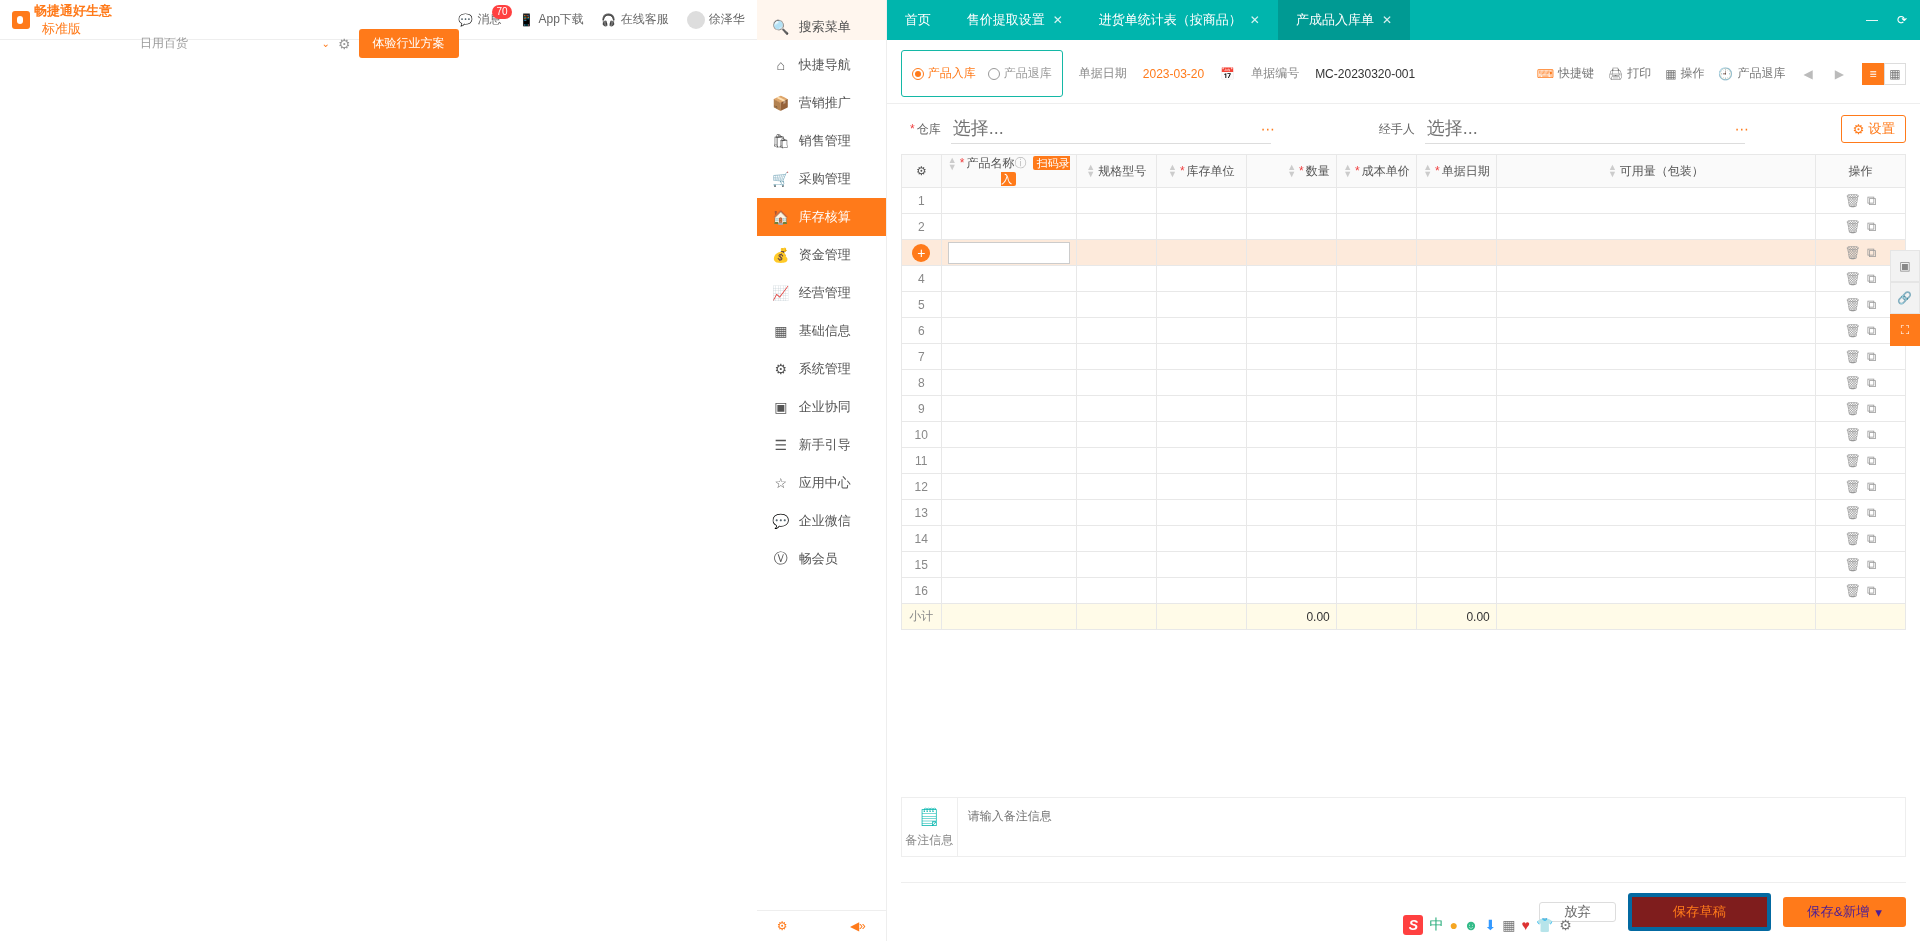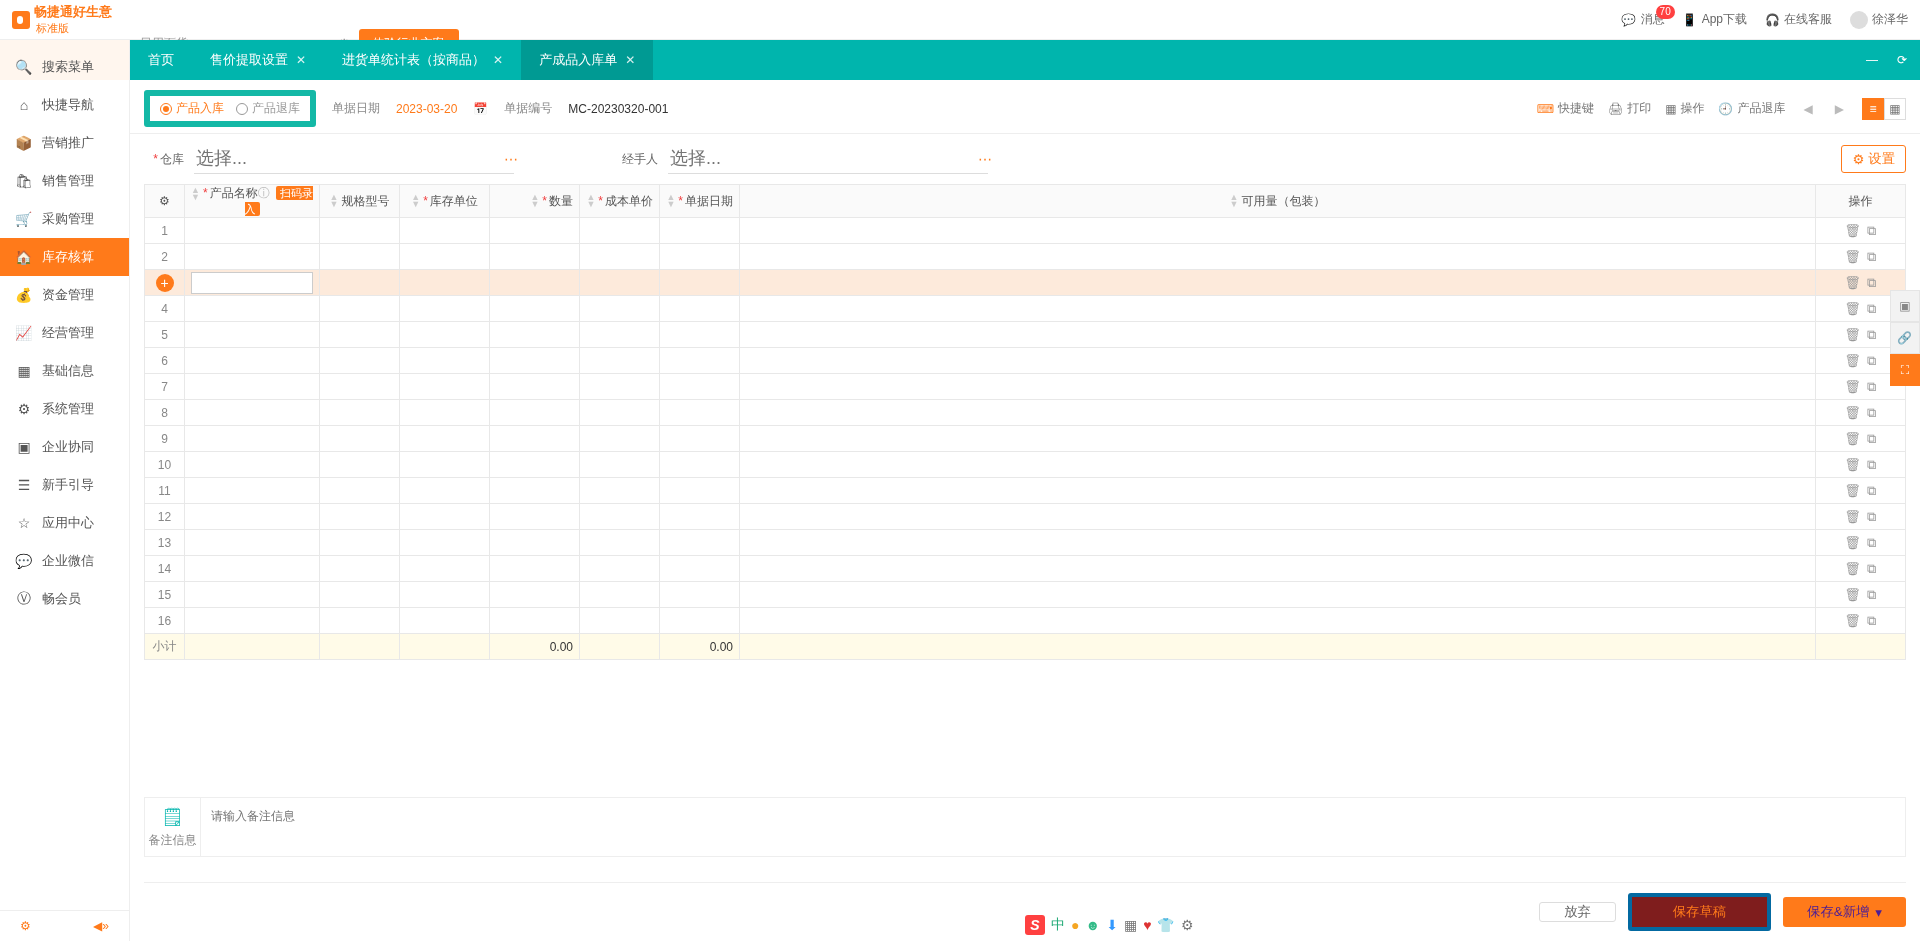--- a/index.html
+++ b/index.html
@@ -1,25 +1,25 @@
 <!DOCTYPE html>
 <html><head>
 <meta charset="utf-8">
 <style>
 * { margin: 0; padding: 0; box-sizing: border-box; font-family: "Microsoft YaHei", sans-serif; }
 body { font-size: 12px; color: #333; background: #fff; overflow: hidden; }
-.app { display: flex; flex-direction: column; height: 941px; width: 1920px; border-radius: 28px; }
+.app { display: flex; flex-direction: row; height: 941px; width: 1920px; border-radius: 28px; }
 
 
 .top-header { height: 40px; display: flex; align-items: center; padding: 0 12px; border-bottom: 1px solid #eee; }
 .logo-area { display: flex; align-items: center; width: 118px; }
 .logo-icon { width: 18px; height: 18px; background: #ff7a1a; border-radius: 3px; margin-right: 4px; position: relative; }
 .logo-icon::after { content: ""; position: absolute; left: 5px; top: 5px; width: 6px; height: 8px; border-radius: 3px; background: #fff; }
 .logo-text { color: #ff7a1a; font-size: 13px; font-weight: 600; }
-.logo-sub { color: #ff7a1a; font-size: 11px; margin-left: 2px; }
+.logo-sub { color: #ff7a1a; font-size: 13px; margin-left: 8px; }
 .header-mid { display: flex; align-items: center; gap: 8px; margin-left: 10px; margin-top: 48px; }
 .dropdown { display: flex; align-items: center; gap: 6px; color: #999; cursor: pointer; min-width: 190px; justify-content: space-between; }
 .chev { color: #ff7a1a; font-size: 10px; }
 .gear-sm { color: #999; font-size: 14px; cursor: pointer; }
 .btn-primary { background: #ff7a1a; color: #fff; border: none; padding: 6px 14px; border-radius: 3px; font-size: 12px; cursor: pointer; }
 .header-right { margin-left: auto; display: flex; align-items: center; gap: 18px; color: #666; }
 .hr-item { display: flex; align-items: center; gap: 4px; cursor: pointer; position: relative; font-size: 12px; }
 .badge { position: absolute; top: -6px; right: -10px; background: #ff4040; color: #fff; font-size: 10px; padding: 0 4px; border-radius: 8px; line-height: 14px; }
 .avatar { width: 18px; height: 18px; background: #ddd; border-radius: 50%; }
 
@@ -38,21 +38,21 @@
 .main { flex: 1; display: flex; flex-direction: column; min-width: 0; }
 .tabs-bar { height: 40px; background: #00b5ad; display: flex; align-items: stretch; color: #fff; }
 .tab { display: flex; align-items: center; padding: 0 18px; cursor: pointer; gap: 8px; font-size: 13px; }
 .tab.active { background: #009a93; }
 .tab-close { font-size: 12px; opacity: 0.85; }
 .tabs-right { margin-left: auto; display: flex; align-items: center; gap: 2px; padding-right: 4px; }
 .tabs-right .sq { width: 28px; height: 28px; display: flex; align-items: center; justify-content: center; cursor: pointer; }
 
 
 .toolbar { padding: 10px 14px 6px; display: flex; align-items: center; gap: 16px; border-bottom: 1px solid #eee; }
-.radio-group { display: flex; align-items: center; gap: 12px; border: 6px solid #14b8a6; padding: 4px 10px; border-radius: 3px; }
+.radio-group { display: flex; align-items: center; gap: 12px; border: 1px solid #14b8a6; padding: 14px 10px; border-radius: 3px; }
 .radio { display: flex; align-items: center; gap: 4px; cursor: pointer; color: #999; }
 .radio.sel { color: #ff7a1a; }
 .radio-dot { width: 12px; height: 12px; border: 1px solid currentColor; border-radius: 50%; display: inline-flex; align-items: center; justify-content: center; }
 .radio.sel .radio-dot::after { content: ""; width: 6px; height: 6px; background: #ff7a1a; border-radius: 50%; }
 .lbl { color: #888; }
 .val-orange { color: #ff7a1a; font-weight: 500; }
 .toolbar-right { margin-left: auto; display: flex; align-items: center; gap: 14px; color: #777; }
 .tr-item { display: flex; align-items: center; gap: 4px; cursor: pointer; }
 .tr-icon { color: #ff7a1a; }
 .arrow-box { color: #bbb; padding: 0 4px; cursor: pointer; }

